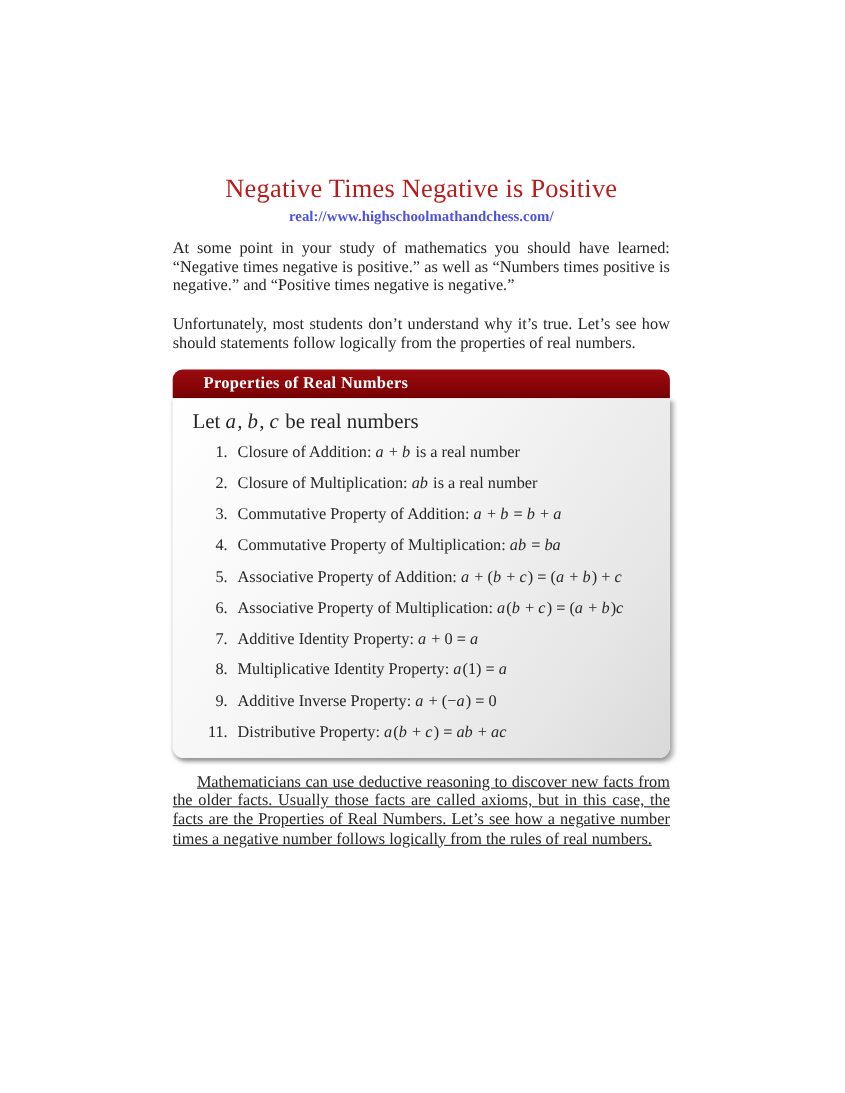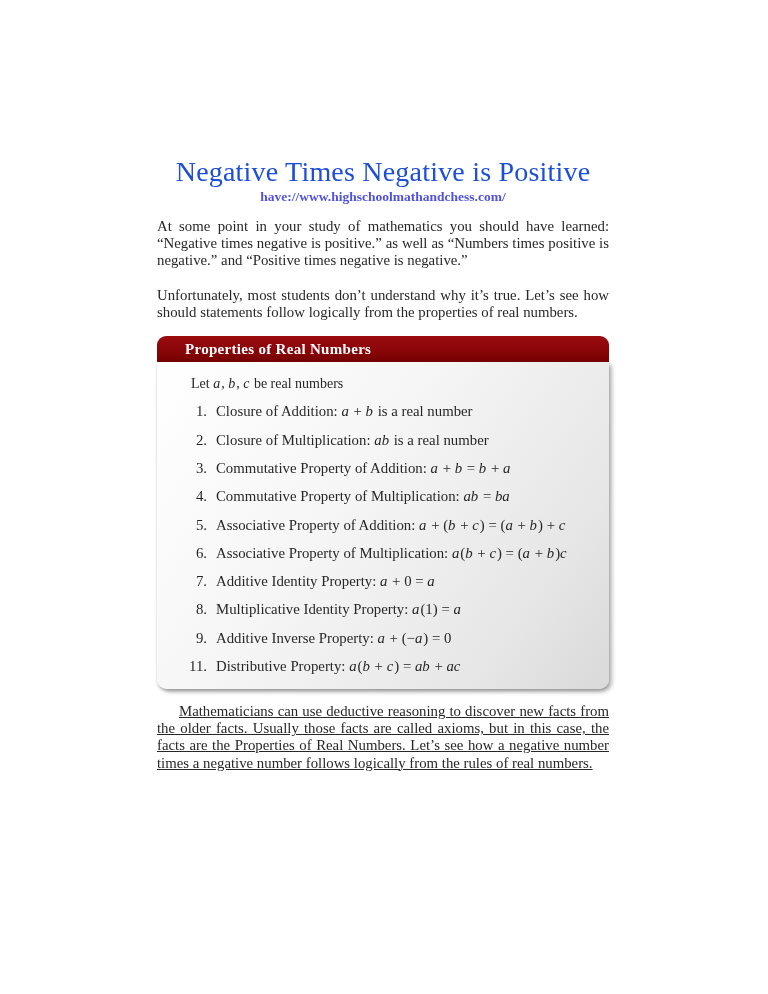--- a/index.html
+++ b/index.html
@@ -4,21 +4,21 @@
 <style>
   html,body{margin:0;padding:0;}
   body{
     width:768px;height:994px;background:#ffffff;position:relative;
     font-family:"Liberation Serif","DejaVu Serif",serif;color:#272727;
     -webkit-font-smoothing:antialiased;
   }
   .page{position:absolute;inset:0;background:#ffffff;}
   .content{position:absolute;left:157px;top:156px;width:452px;}
   .title{
-    margin:0;font-size:28px;font-weight:400;color:#1d4ed8;
+    margin:0;font-size:24px;font-weight:400;color:#b91c1c;
     text-align:center;white-space:nowrap;letter-spacing:0.2px;line-height:32px;
   }
   .url{
     text-align:center;font-size:13.5px;color:#4f51de;font-weight:700;
     margin-top:1px;line-height:16px;cursor:pointer;
   }
   p{margin:0;font-size:14.8px;line-height:17.2px;text-align:justify;}
   .p1{margin-top:13px;}
   .p2{margin-top:17px;}
   .p3{margin-top:14px;text-indent:22px;text-decoration:underline;}
@@ -27,42 +27,42 @@
     background:linear-gradient(180deg,#9a0c10 0%,#8a0508 55%,#740203 100%);
     border-radius:9px 9px 0 0;color:#ffffff;font-weight:700;font-size:15px;
     height:26px;line-height:26px;padding-left:28px;letter-spacing:0.3px;
   }
   .box-body{
     background:linear-gradient(125deg,#ffffff 0%,#f6f6f6 40%,#e6e6e6 80%,#d9d9d9 100%);
     border-radius:0 0 10px 10px;
     box-shadow:3px 3px 4px rgba(0,0,0,0.28),0 2px 3px rgba(0,0,0,0.18);
     padding:9px 14px 14px 18px;
   }
-  .intro{font-size:14px;line-height:17px;margin:4px 0 2px 16px;text-align:left;}
+  .intro{font-size:19px;line-height:17px;margin:4px 0 2px 0;text-align:left;}
   ol.props{list-style:none;margin:0;padding:0;}
   ol.props li{margin-top:11.3px;font-size:14.8px;line-height:17px;display:flex;align-items:baseline;}
   .inum{flex:0 0 32px;width:32px;text-align:right;margin-right:9px;}
   .itext{flex:1;text-align:left;}
   .itext i,.intro i{font-style:italic;padding-right:1px;}
   .frac{
     display:inline-block;vertical-align:middle;text-align:center;
     font-size:9.5px;line-height:1.05;position:relative;top:-1px;
   }
   .frac .fnum{display:block;border-bottom:1px solid #2b2b2b;padding:0 2px 1px;}
   .frac .fden{display:block;padding-top:1px;font-style:italic;}
   .bigp{font-size:1.3em;vertical-align:-0.12em;}
 </style>
 </head>
 <body>
 
 <div class="page">
   <div class="content">
 
     <h1 class="title">Negative Times Negative is Positive</h1>
-    <div class="url">have://www.highschoolmathandchess.com/</div>
+    <div class="url">real://www.highschoolmathandchess.com/</div>
 
     <p class="p1">At some point in your study of mathematics you should have learned: “Negative times negative is positive.” as well as “Numbers times positive is negative.” and “Positive times negative is negative.”</p>
     <p class="p2">Unfortunately, most students don’t understand why it’s true. Let’s see how should statements follow logically from the properties of real numbers.</p>
 
     <div class="box">
       <div class="box-header">Properties of Real Numbers</div>
       <div class="box-body">
         <div class="intro">Let <i>a</i>, <i>b</i>, <i>c</i> be real numbers</div>
         <ol class="props">
             <li>

